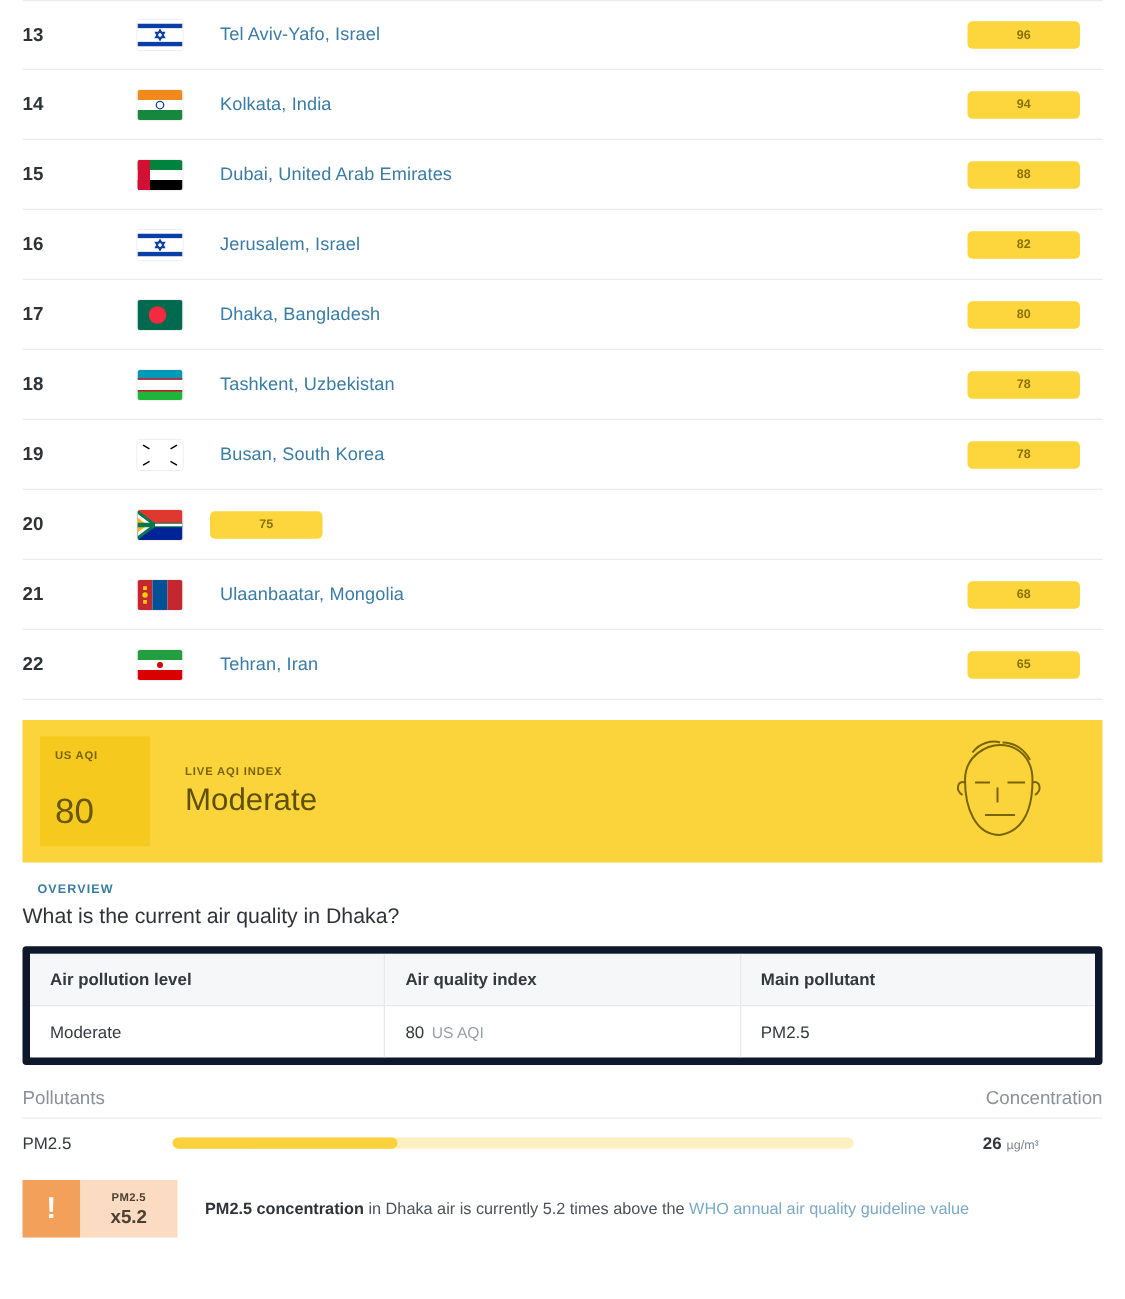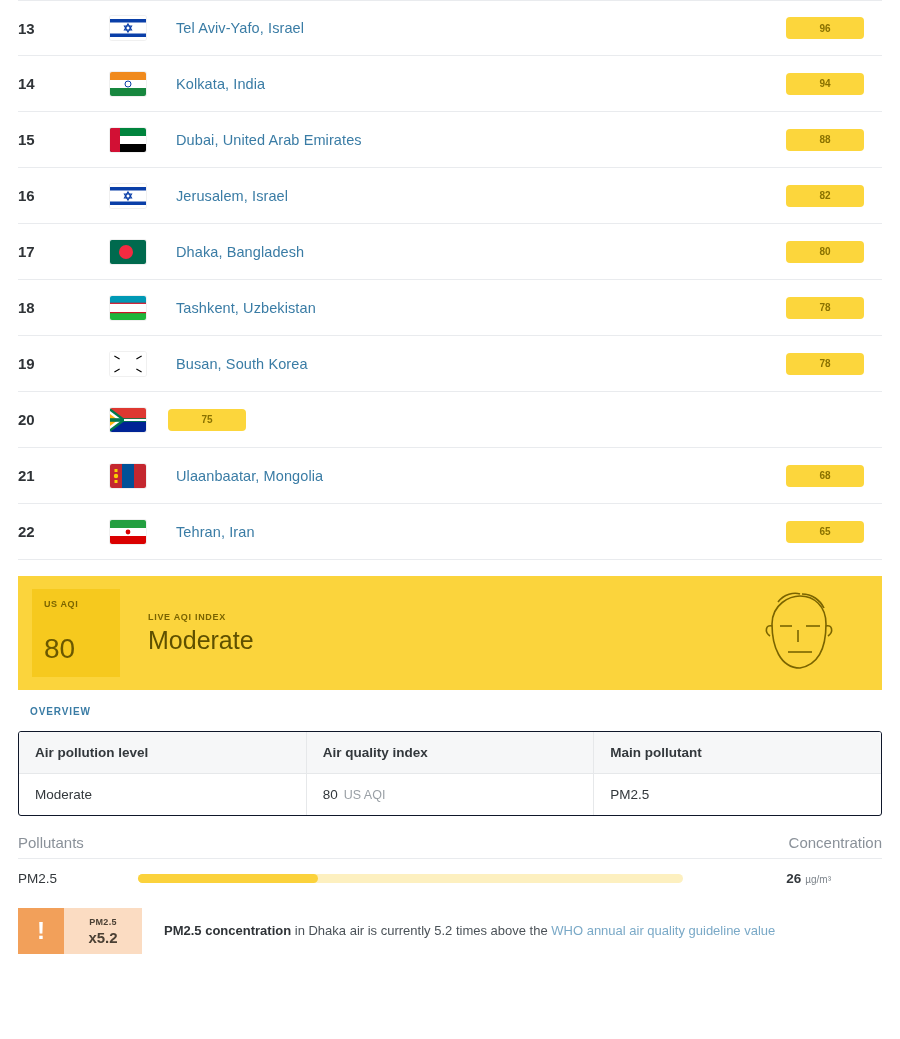--- a/index.html
+++ b/index.html
@@ -42,21 +42,21 @@
     box-shadow: 0 0 0 1px rgba(0,0,0,.06);
   }
   .rank-city {
     flex: 1;
     font-size: 14.5px;
     color: #3a7ca5;
     padding-left: 8px;
     letter-spacing: .1px;
   }
   .rank-aqi {
-    width: 78px;
+    width: 90px;
     height: 22px;
     border-radius: 4px;
     background: #fcd63c;
     color: #8a7200;
     font-size: 10px;
     font-weight: 700;
     display: flex;
     align-items: center;
     justify-content: center;
     margin-right: 18px;
@@ -122,21 +122,21 @@
   .overview h2 {
     margin: 6px 0 0 0;
     font-size: 17px;
     font-weight: 400;
     color: #2f3337;
   }
 
   
   .info-table {
     margin: 14px 18px 0 18px;
-    border: 1px solid #0f172a;
+    border: 6px solid #0f172a;
     border-radius: 3px;
     overflow: hidden;
     background: #fff;
   }
   .info-head, .info-body { display: flex; }
   .info-head { background: #f6f7f8; }
   .info-cell {
     flex: 1;
     padding: 13px 16px;
     font-size: 13.5px;
@@ -394,20 +394,21 @@
         <path d="M20 36 L32 36"></path>
         <path d="M46 36 L60 36"></path>
         <path d="M38 40 L38 52"></path>
         <path d="M28 62 L52 62"></path>
       </svg>
     </div>
   </div>
 
   <div class="overview">
     <div class="kicker">OVERVIEW</div>
+    <h2>What is the current air quality in Dhaka?</h2>
   </div>
 
   <div class="info-table">
     <div class="info-head">
       <div class="info-cell">Air pollution level</div>
       <div class="info-cell">Air quality index</div>
       <div class="info-cell">Main pollutant</div>
     </div>
     <div class="info-body">
       <div class="info-cell">Moderate</div>

